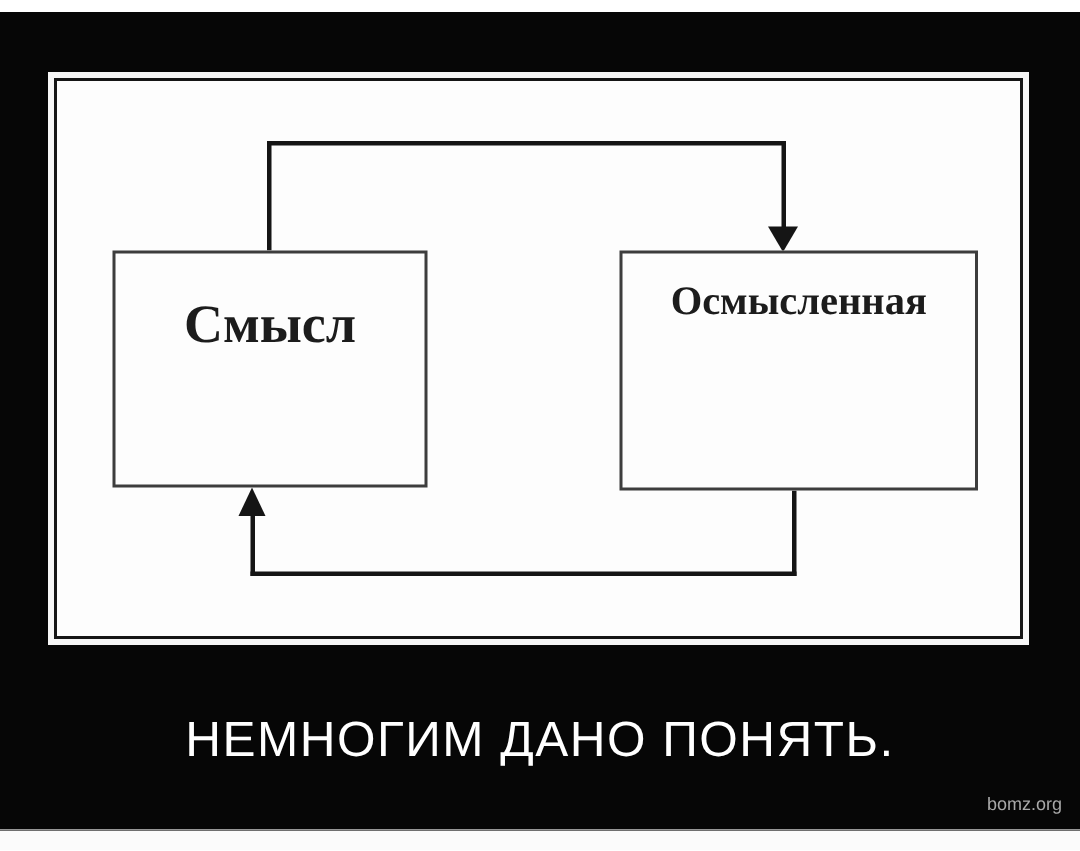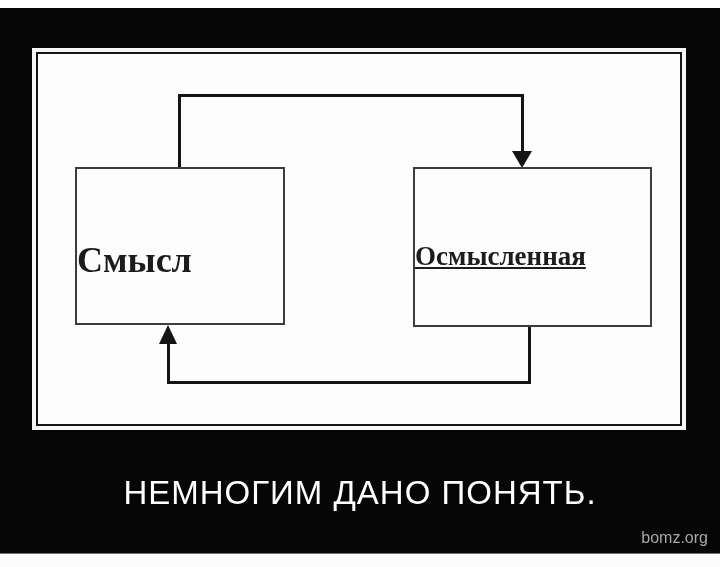--- a/index.html
+++ b/index.html
@@ -37,38 +37,38 @@
     box-sizing: border-box;
     background: var(--photo-bg, #fdfdfd);
     border: 2px solid var(--line, #151515);
     box-shadow: 0 0 0 4px #f6f6f6;
   }
   .box {
     position: absolute;
     box-sizing: border-box;
     background: var(--photo-bg, #fdfdfd);
     border: 2px solid var(--box-border, #3d3d3d);
-    display: flex; flex-direction: row; align-items: center;
+    display: flex; flex-direction: column; align-items: center;
     color: var(--box-text, #1c1c1c);
     font-family: "Liberation Serif", serif;
     font-weight: bold;
     text-align: center;
   }
   .box-left {
     left: 37px; top: 113px; width: 210px; height: 158px;
     font-size: 36px;
     padding-top: 28px; gap: 16px;
   }
   .box-left .bline { line-height: 38px; }
   .box-right {
     left: 375px; top: 113px; width: 239px; height: 160px;
     font-size: 27px;
     padding-top: 17px; gap: 38px;
   }
-  .box-right .bline { line-height: 28px; text-decoration: underline; }
+  .box-right .bline { line-height: 28px; }
   .cline {
     position: absolute;
     background: var(--line, #151515);
   }
   .arrow-down {
     position: absolute; left: 474px; top: 97px;
     width: 0; height: 0;
     border-left: 10px solid transparent;
     border-right: 10px solid transparent;
     border-top: 17px solid var(--line, #151515);
@@ -86,21 +86,21 @@
     text-align: center;
     color: var(--caption-text, #ffffff);
     font-size: 33px;
     letter-spacing: 1px;
     line-height: 40px;
     font-family: "Liberation Sans", sans-serif;
   }
   .watermark {
     position: absolute; right: 12px; top: 521px;
     color: var(--watermark-text, #a8a8a8);
-    font-size: 16px;
+    font-size: 12px;
     font-family: "Liberation Sans", sans-serif;
   }
 </style>
 </head>
 <body>
 
 <div class="stage">
 
   <div class="strip-top"></div>
 

